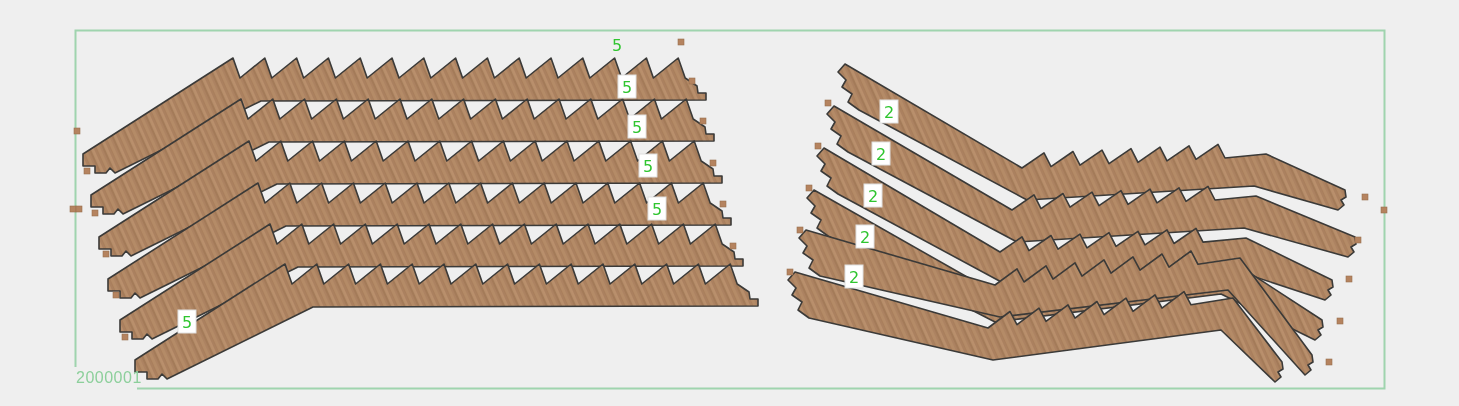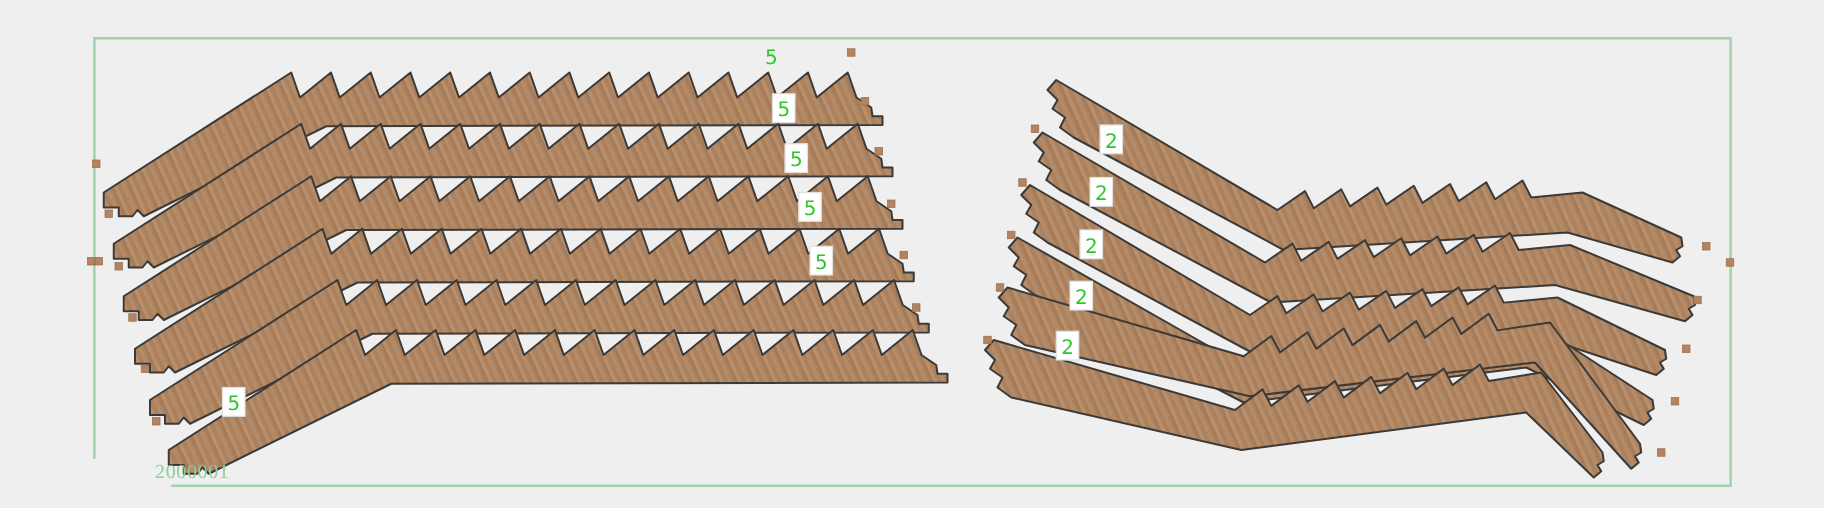--- a/index.html
+++ b/index.html
@@ -10,23 +10,22 @@
     overflow:hidden;
     font-family:"DejaVu Sans", sans-serif;
   }
   .canvas svg{position:absolute;left:0;top:0;}
   .sheet-id{
     position:absolute;
     left:76px;top:369px;
     font-size:16px;
     letter-spacing:0.5px;
     color:#8ccf9b;
-    font-family:Liberation Serif, serif;
+    font-family:Liberation Sans, sans-serif;
     user-select:none;
-    margin-left:48px;
   }
 </style>
 </head>
 <body>
 
 <div class="canvas">
   <svg id="scene" width="1459" height="406" viewBox="0 0 1459 406">
       <defs>
         <pattern id="woodgrain" patternUnits="userSpaceOnUse" width="13" height="13" patternTransform="rotate(-24)">
           <rect x="0" y="0" width="13" height="13" fill="#b08663"></rect>

